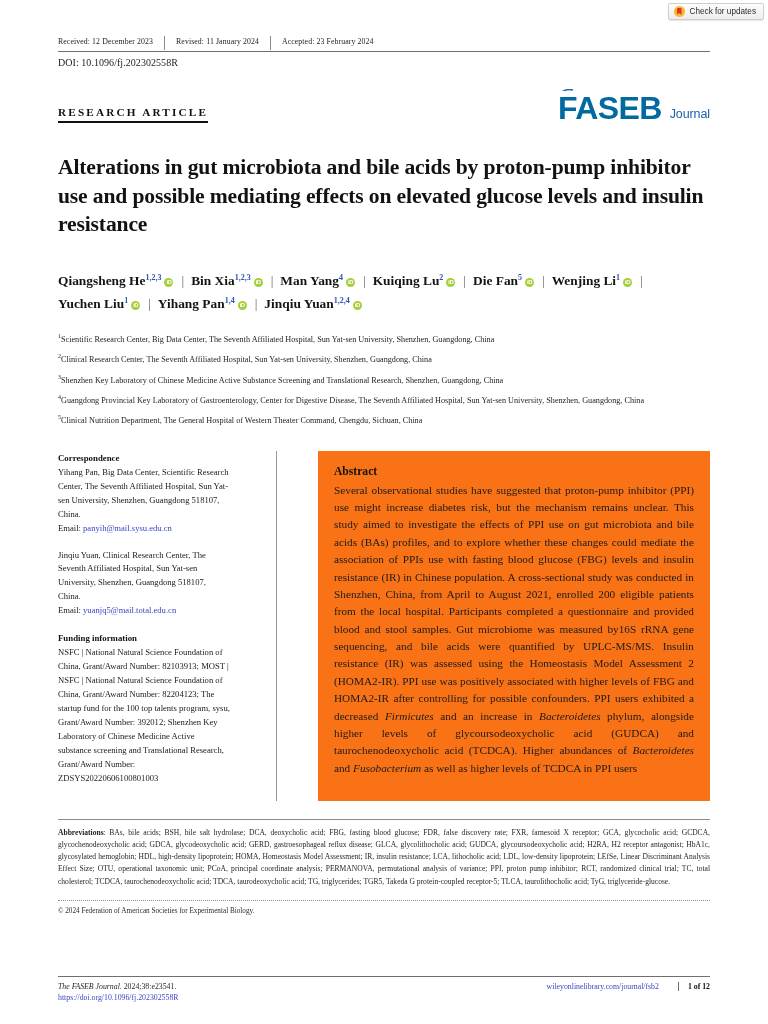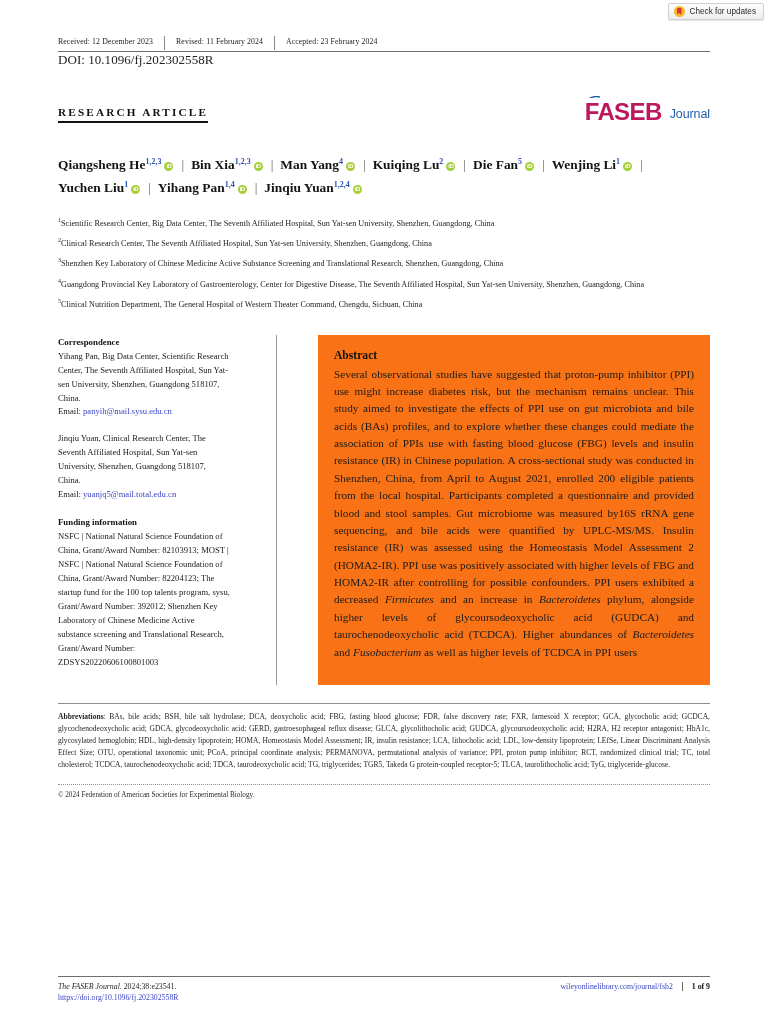--- a/index.html
+++ b/index.html
@@ -79,21 +79,22 @@
     padding-left: 11px;
   }
   .rule-dates {
     border-bottom: 1px solid #6f6f6f;
     width: 100%;
     margin-top: 1px;
   }
 
   
   .doi-line {
-    font-size: 13px;
+    margin-top: 5px;
+    font-size: 10px;
     color: #232323;
     letter-spacing: 0.05px;
   }
 
   
   .header-band {
     display: flex;
     justify-content: space-between;
     align-items: flex-end;
     margin-top: 17px;
@@ -115,23 +116,23 @@
 
   
   .faseb-logo {
     display: flex;
     align-items: flex-end;
     position: relative;
     padding-top: 6px;
   }
   .faseb-wordmark {
     font-family: "Liberation Sans", sans-serif;
-    font-size: 24px;
-    font-weight: bold;
-    color: #be185d;
+    font-size: 32px;
+    font-weight: bold;
+    color: #0369a1;
     letter-spacing: -0.6px;
     line-height: 0.86;
     position: relative;
   }
   .faseb-swoosh {
     position: absolute;
     top: -6px;
     left: 1px;
     width: 15px;
     height: 8px;
@@ -321,21 +322,21 @@
   .footer-left .cite-rest { font-style: normal; }
   .footer-doi {
     display: block;
     color: #3b45c4;
     text-decoration: none;
     margin-top: 2.5px;
   }
   .footer-right {
     display: flex;
     align-items: center;
-    gap: 0;
+    gap: 10px;
     white-space: nowrap;
   }
   .footer-url {
     color: #3b45c4;
     text-decoration: none;
     padding-right: 9px;
   }
   .footer-page {
     border-left: 1px solid #6f6f6f;
     padding-left: 9px;
@@ -349,21 +350,21 @@
 <div class="crossmark">
   <span class="crossmark-icon"></span>
   <span>Check for updates</span>
 </div>
 
 <div class="page">
 
   <div>
     <div class="dates-row">
       <span class="date-cell">Received: 12 December 2023</span>
-      <span class="date-cell">Revised: 11 February 2024</span>
+      <span class="date-cell">Revised: 11 January 2024</span>
       <span class="date-cell">Accepted: 23 February 2024</span>
     </div>
     <div class="rule-dates"></div>
   </div>
 
   <div class="doi-line">DOI: 10.1096/fj.202302558R</div>
 
   <div class="header-band">
     <div class="article-type-wrap">
       <div class="article-type">RESEARCH ARTICLE</div>
@@ -373,20 +374,21 @@
       <span class="faseb-wordmark">FASEB</span>
       <span class="faseb-swoosh">
         <svg width="15" height="8" viewBox="0 0 15 8">
           <path d="M0 6 Q5 -1 14 1" stroke="#1e5fa8" stroke-width="1.4" fill="none"></path>
         </svg>
       </span>
       <span class="faseb-journal">Journal</span>
     </div>
   </div>
 
+  <h1 class="title">Alterations in gut microbiota and bile acids by proton-pump inhibitor use and possible mediating effects on elevated glucose levels and insulin resistance</h1>
 
   <div class="authors"><span class="author-name"><span>Qiangsheng He</span><sup class="sup">1,2,3</sup><span class="orcid">iD</span></span><span class="sep">|</span><span class="author-name"><span>Bin Xia</span><sup class="sup">1,2,3</sup><span class="orcid">iD</span></span><span class="sep">|</span><span class="author-name"><span>Man Yang</span><sup class="sup">4</sup><span class="orcid">iD</span></span><span class="sep">|</span><span class="author-name"><span>Kuiqing Lu</span><sup class="sup">2</sup><span class="orcid">iD</span></span><span class="sep">|</span><span class="author-name"><span>Die Fan</span><sup class="sup">5</sup><span class="orcid">iD</span></span><span class="sep">|</span><span class="author-name"><span>Wenjing Li</span><sup class="sup">1</sup><span class="orcid">iD</span></span><span class="sep">|</span><span class="author-name"><span>Yuchen Liu</span><sup class="sup">1</sup><span class="orcid">iD</span></span><span class="sep">|</span><span class="author-name"><span>Yihang Pan</span><sup class="sup">1,4</sup><span class="orcid">iD</span></span><span class="sep">|</span><span class="author-name"><span>Jinqiu Yuan</span><sup class="sup">1,2,4</sup><span class="orcid">iD</span></span></div>
 
   <div class="affiliations">
       <div class="affiliation"><sup class="aff-sup">1</sup><span>Scientific Research Center, Big Data Center, The Seventh Affiliated Hospital, Sun Yat-sen University, Shenzhen, Guangdong, China</span></div>
       <div class="affiliation"><sup class="aff-sup">2</sup><span>Clinical Research Center, The Seventh Affiliated Hospital, Sun Yat-sen University, Shenzhen, Guangdong, China</span></div>
       <div class="affiliation"><sup class="aff-sup">3</sup><span>Shenzhen Key Laboratory of Chinese Medicine Active Substance Screening and Translational Research, Shenzhen, Guangdong, China</span></div>
       <div class="affiliation"><sup class="aff-sup">4</sup><span>Guangdong Provincial Key Laboratory of Gastroenterology, Center for Digestive Disease, The Seventh Affiliated Hospital, Sun Yat-sen University, Shenzhen, Guangdong, China</span></div>
       <div class="affiliation"><sup class="aff-sup">5</sup><span>Clinical Nutrition Department, The General Hospital of Western Theater Command, Chengdu, Sichuan, China</span></div>
     </div>
@@ -434,18 +436,18 @@
     <div class="footer-rule"></div>
     <div class="footer-row">
       <div class="footer-left">
         <div>
           <span class="cite">The FASEB Journal.</span><span class="cite-rest"> 2024;38:e23541.</span>
         </div>
         <a class="footer-doi" href="#">https://doi.org/10.1096/fj.202302558R</a>
       </div>
       <div class="footer-right">
         <a class="footer-url" href="#">wileyonlinelibrary.com/journal/fsb2</a>
-        <span class="footer-page">1 of 9</span>
+        <span class="footer-page">1 of 12</span>
       </div>
     </div>
   </div>
 
 </div>
 
 </body></html>

